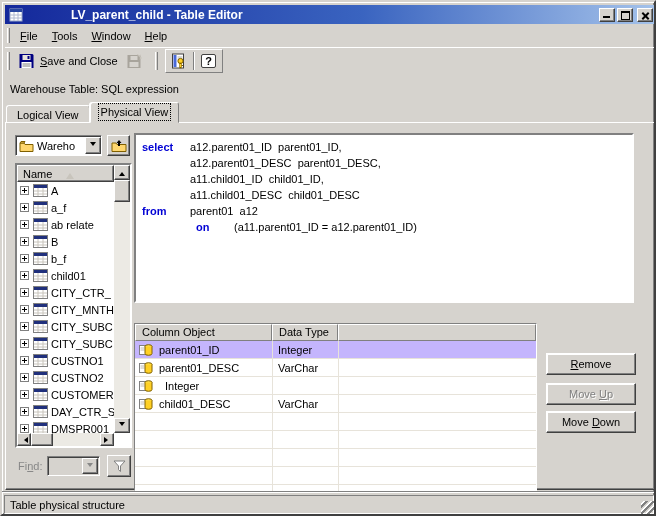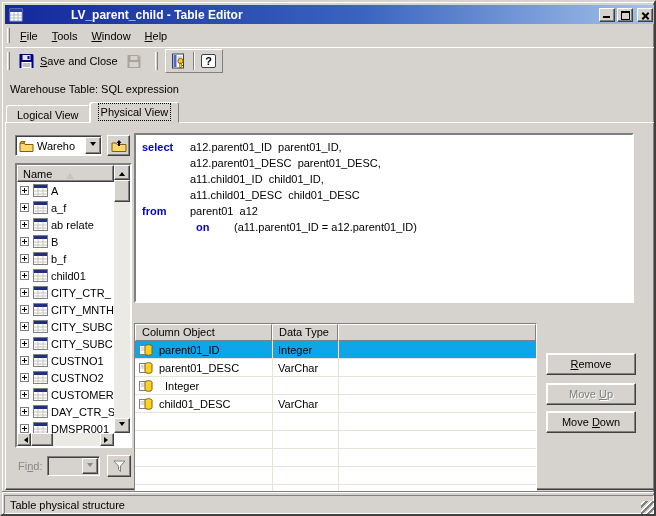--- a/index.html
+++ b/index.html
@@ -110,21 +110,21 @@
   
   .coltable { position:absolute; left:128px; top:200px; width:403px; height:168px; background:#fff;
     border:1px solid; border-color:#808080 #fff #fff #808080; }
   .col-headers { display:flex; height:17px; }
   .col-h { background:#d6d3ce; border:1px solid; border-color:#fff #808080 #808080 #fff; padding:1px 6px; white-space:nowrap; overflow:hidden; }
   .col-h.c1 { width:137px; } .col-h.c2 { width:66px; } .col-h.c3 { flex:1; }
   .col-body { position:relative; height:150px; overflow:hidden; }
   .gridline { position:absolute; top:0; bottom:0; width:1px; background:#e7e3da; }
   .gl1 { left:137px; } .gl2 { left:203px; }
   .col-row { height:18px; display:flex; align-items:center; border-bottom:1px solid #e7e3da; position:relative; }
-  .col-row.selected { background:#0ea5e9; }
+  .col-row.selected { background:#c4b5fd; }
   .col-ico { margin:0 6px 0 4px; flex:none; }
   .cell-name { width:113px; white-space:nowrap; overflow:hidden; }
   .cell-type { width:66px; padding-left:6px; white-space:nowrap; }
 
   
   .action-btn { position:absolute; left:540px; width:90px; height:22px; text-align:center;
     background:#d6d3ce; border:1px solid; border-color:#fff #404040 #404040 #fff; box-shadow: inset -1px -1px 0 #808080, inset 1px 1px 0 #fff;
     font-family:"Liberation Sans",sans-serif; font-size:11px; line-height:19px; }
   .action-btn u { text-decoration:underline; }
   .action-btn.disabled { color:#808080; text-shadow:1px 1px 0 #fff; }

